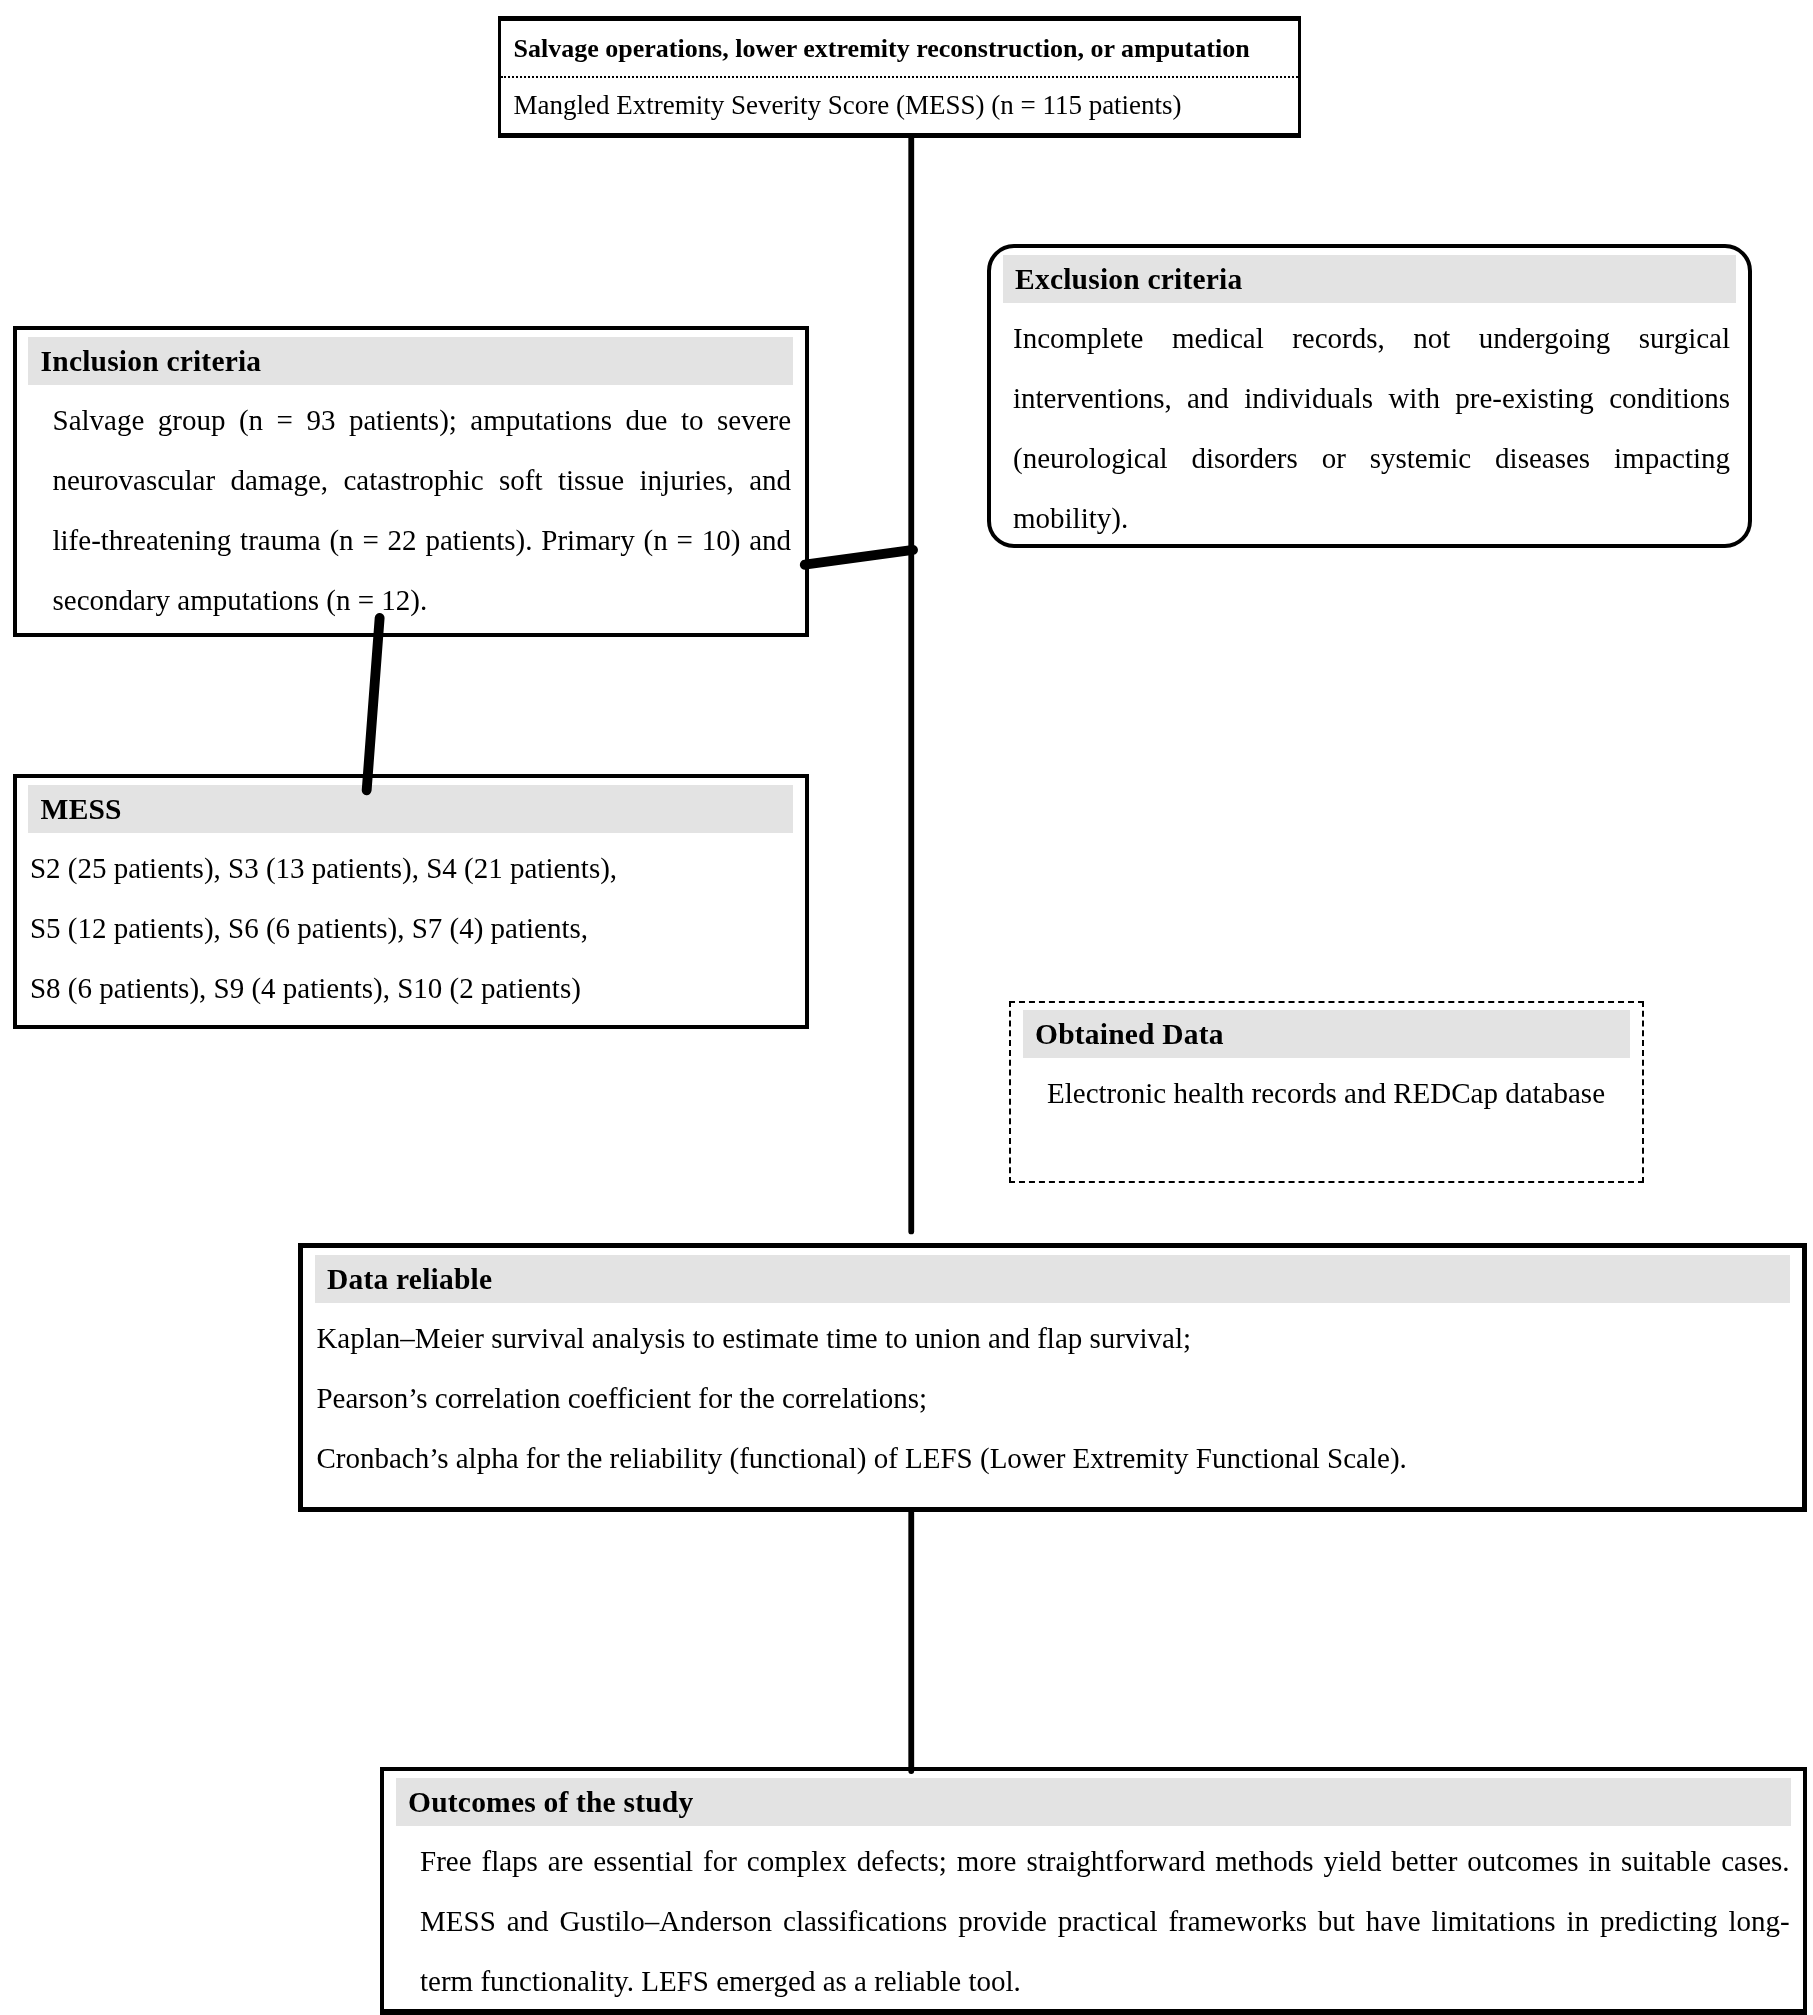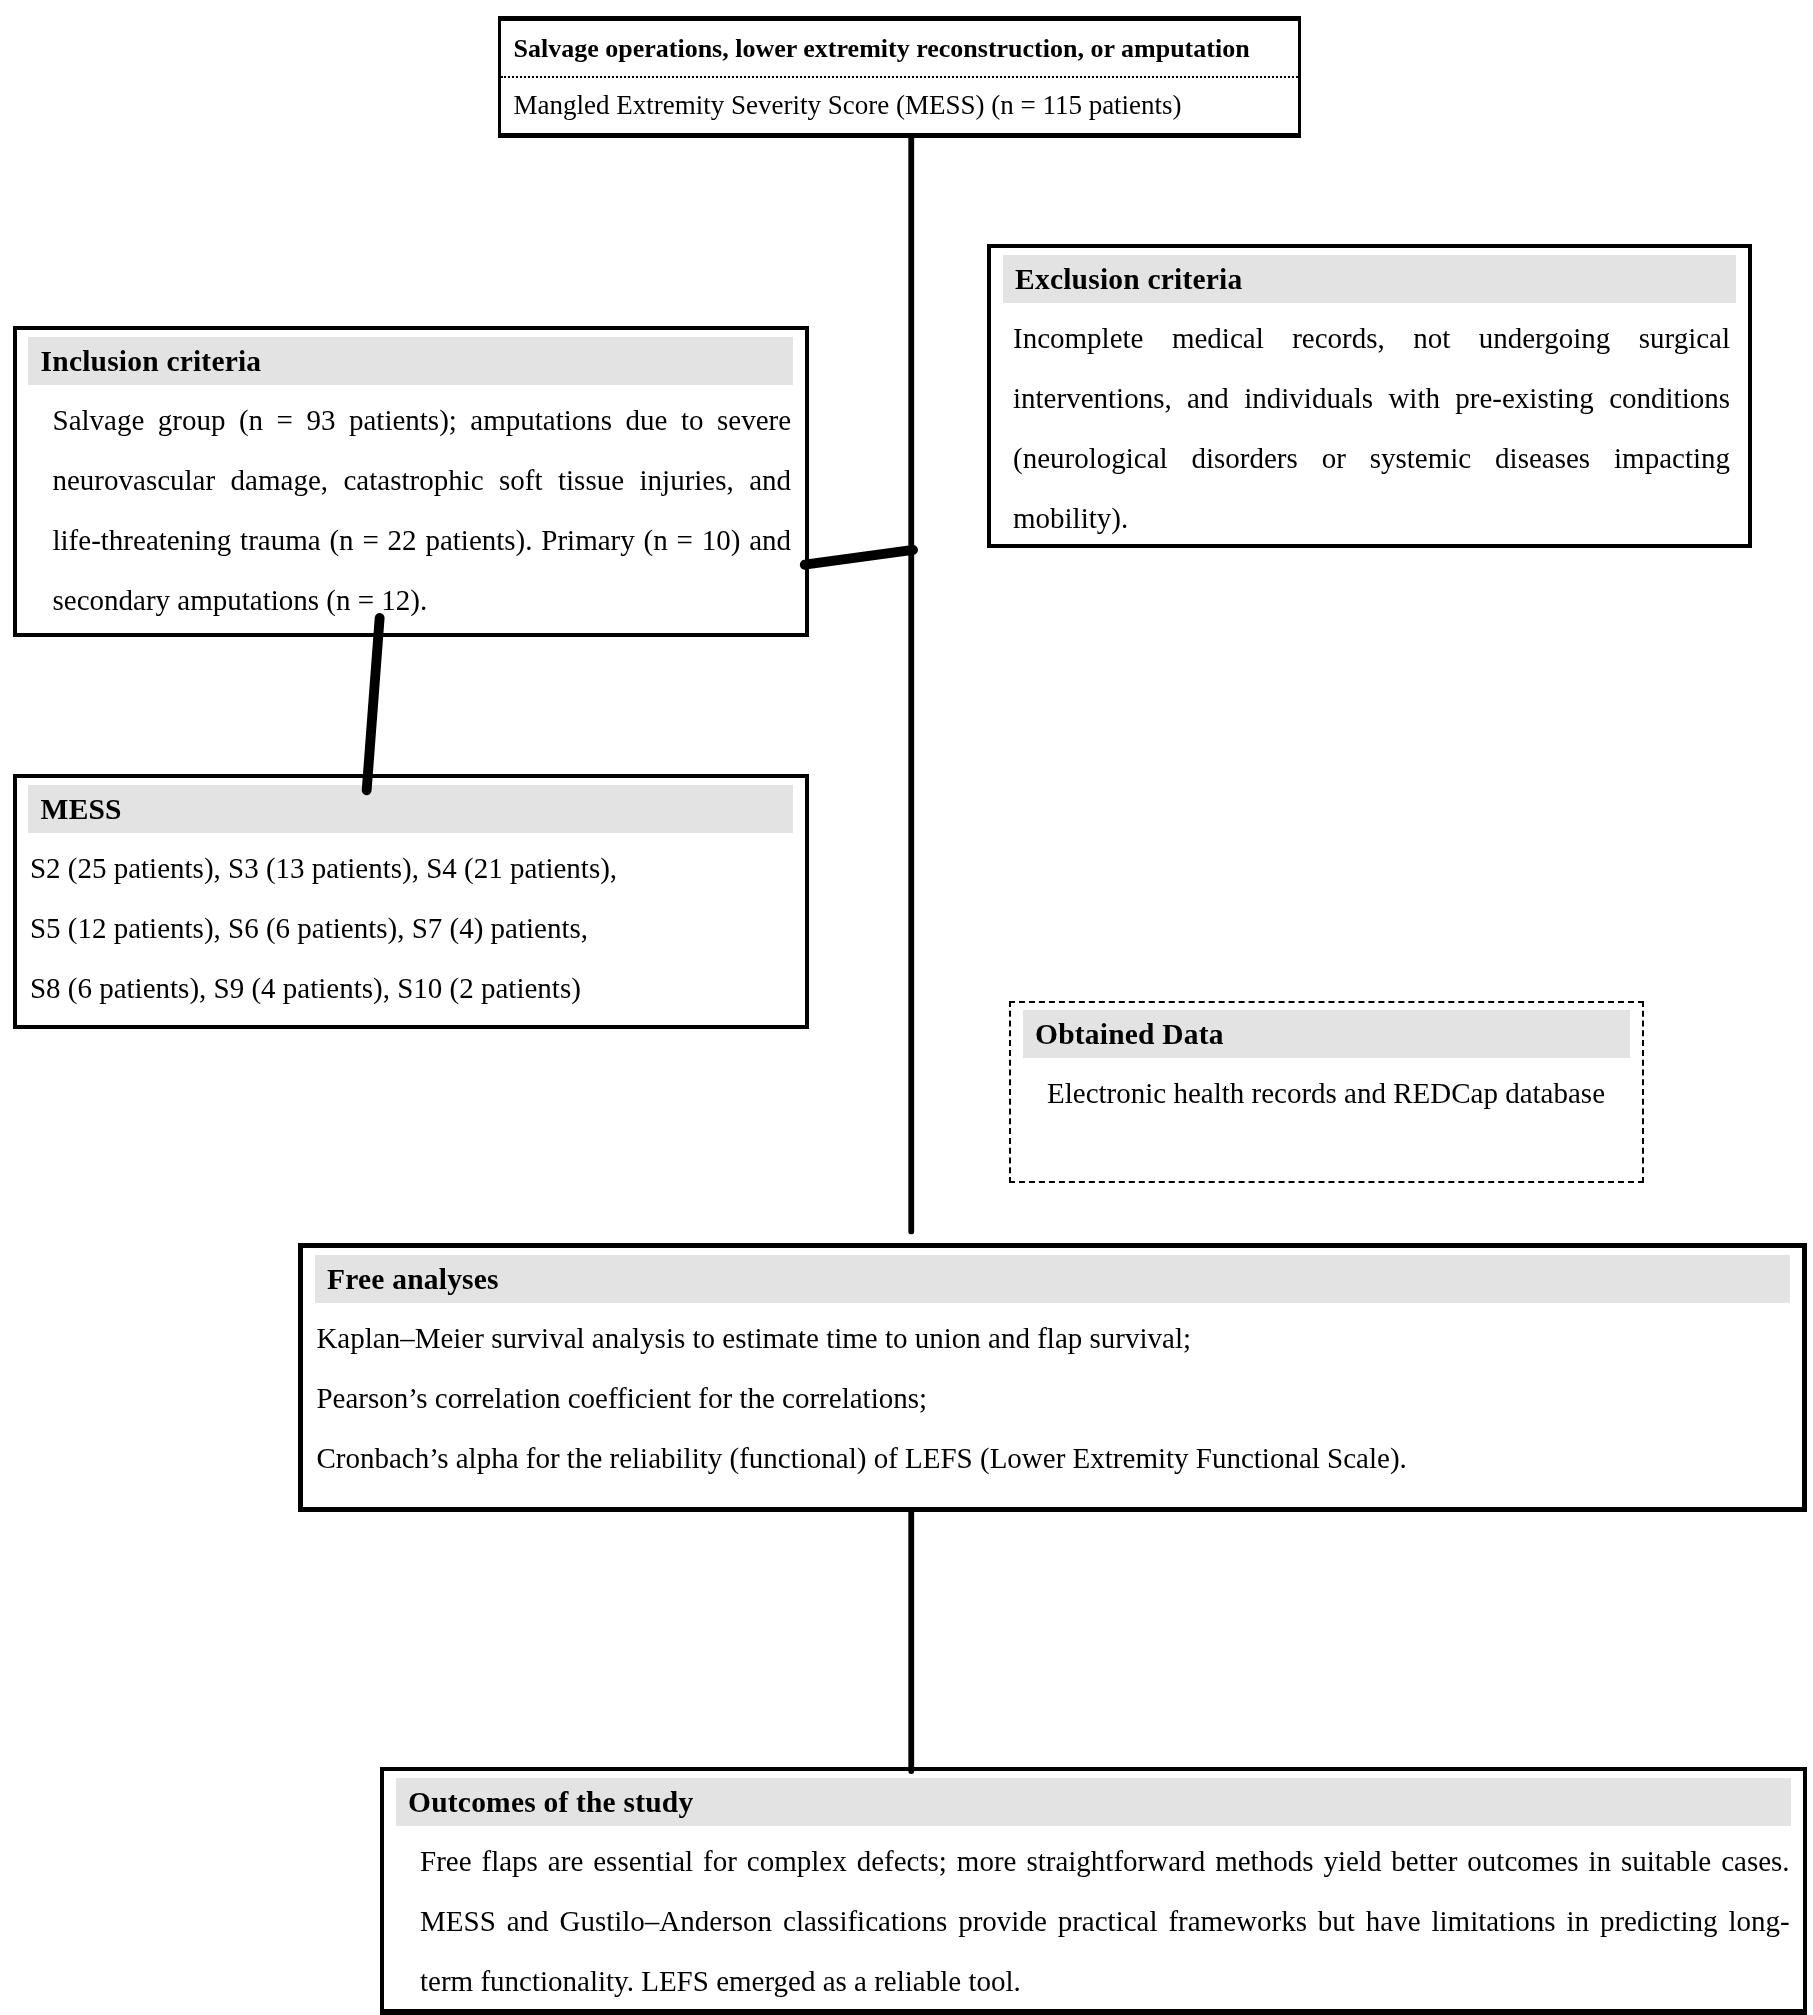--- a/index.html
+++ b/index.html
@@ -66,41 +66,41 @@
   <div class="box entry" style="left:498px;top:16px;width:803px;height:122px;">
     <div class="entry-row title">Salvage operations, lower extremity reconstruction, or amputation</div>
     <div class="entry-row">Mangled Extremity Severity Score (MESS) (n = 115 patients)</div>
   </div>
 
   <div class="box" style="left:12.5px;top:326px;width:796px;height:311px;">
     <div class="band">Inclusion criteria</div>
     <div class="body-text just">Salvage group (n = 93 patients); amputations due to severe neurovascular damage, catastrophic soft tissue injuries, and life-threatening trauma (n = 22 patients). Primary (n = 10) and secondary amputations (n = 12).</div>
   </div>
 
-  <div class="box" style="left:987px;top:244px;width:765px;height:304px;">
+  <div class="box" style="left:987px;top:244px;width:765px;height:304px;border-radius:27px;">
     <div class="band">Exclusion criteria</div>
     <div class="body-text just wide-pad">Incomplete medical records, not undergoing surgical interventions, and individuals with pre-existing conditions (neurological disorders or systemic diseases impacting mobility).</div>
   </div>
 
   <div class="box" style="left:12.5px;top:774px;width:796px;height:255px;">
     <div class="band">MESS</div>
     <div class="body-text">
       <div class="line">S2 (25 patients), S3 (13 patients), S4 (21 patients),</div>
       <div class="line">S5 (12 patients), S6 (6 patients), S7 (4) patients,</div>
       <div class="line">S8 (6 patients), S9 (4 patients), S10 (2 patients)</div>
     </div>
   </div>
 
   <div class="box dashed" style="left:1009px;top:1001px;width:635px;height:182px;">
     <div class="band">Obtained Data</div>
     <div class="body-text just">Electronic health records and REDCap database</div>
   </div>
 
   <div class="box heavy" style="left:298px;top:1243px;width:1509px;height:269px;">
-    <div class="band">Free analyses</div>
+    <div class="band">Data reliable</div>
     <div class="body-text">
       <div class="line">Kaplan–Meier survival analysis to estimate time to union and flap survival;</div>
       <div class="line">Pearson’s correlation coefficient for the correlations;</div>
       <div class="line">Cronbach’s alpha for the reliability (functional) of LEFS (Lower Extremity Functional Scale).</div>
     </div>
   </div>
 
   <div class="box outcome" style="left:380px;top:1767px;width:1427px;height:249px;">
     <div class="band">Outcomes of the study</div>
     <div class="body-text just">Free flaps are essential for complex defects; more straightforward methods yield better outcomes in suitable cases. MESS and Gustilo–Anderson classifications provide practical frameworks but have limitations in predicting long-term functionality. LEFS emerged as a reliable tool.</div>

